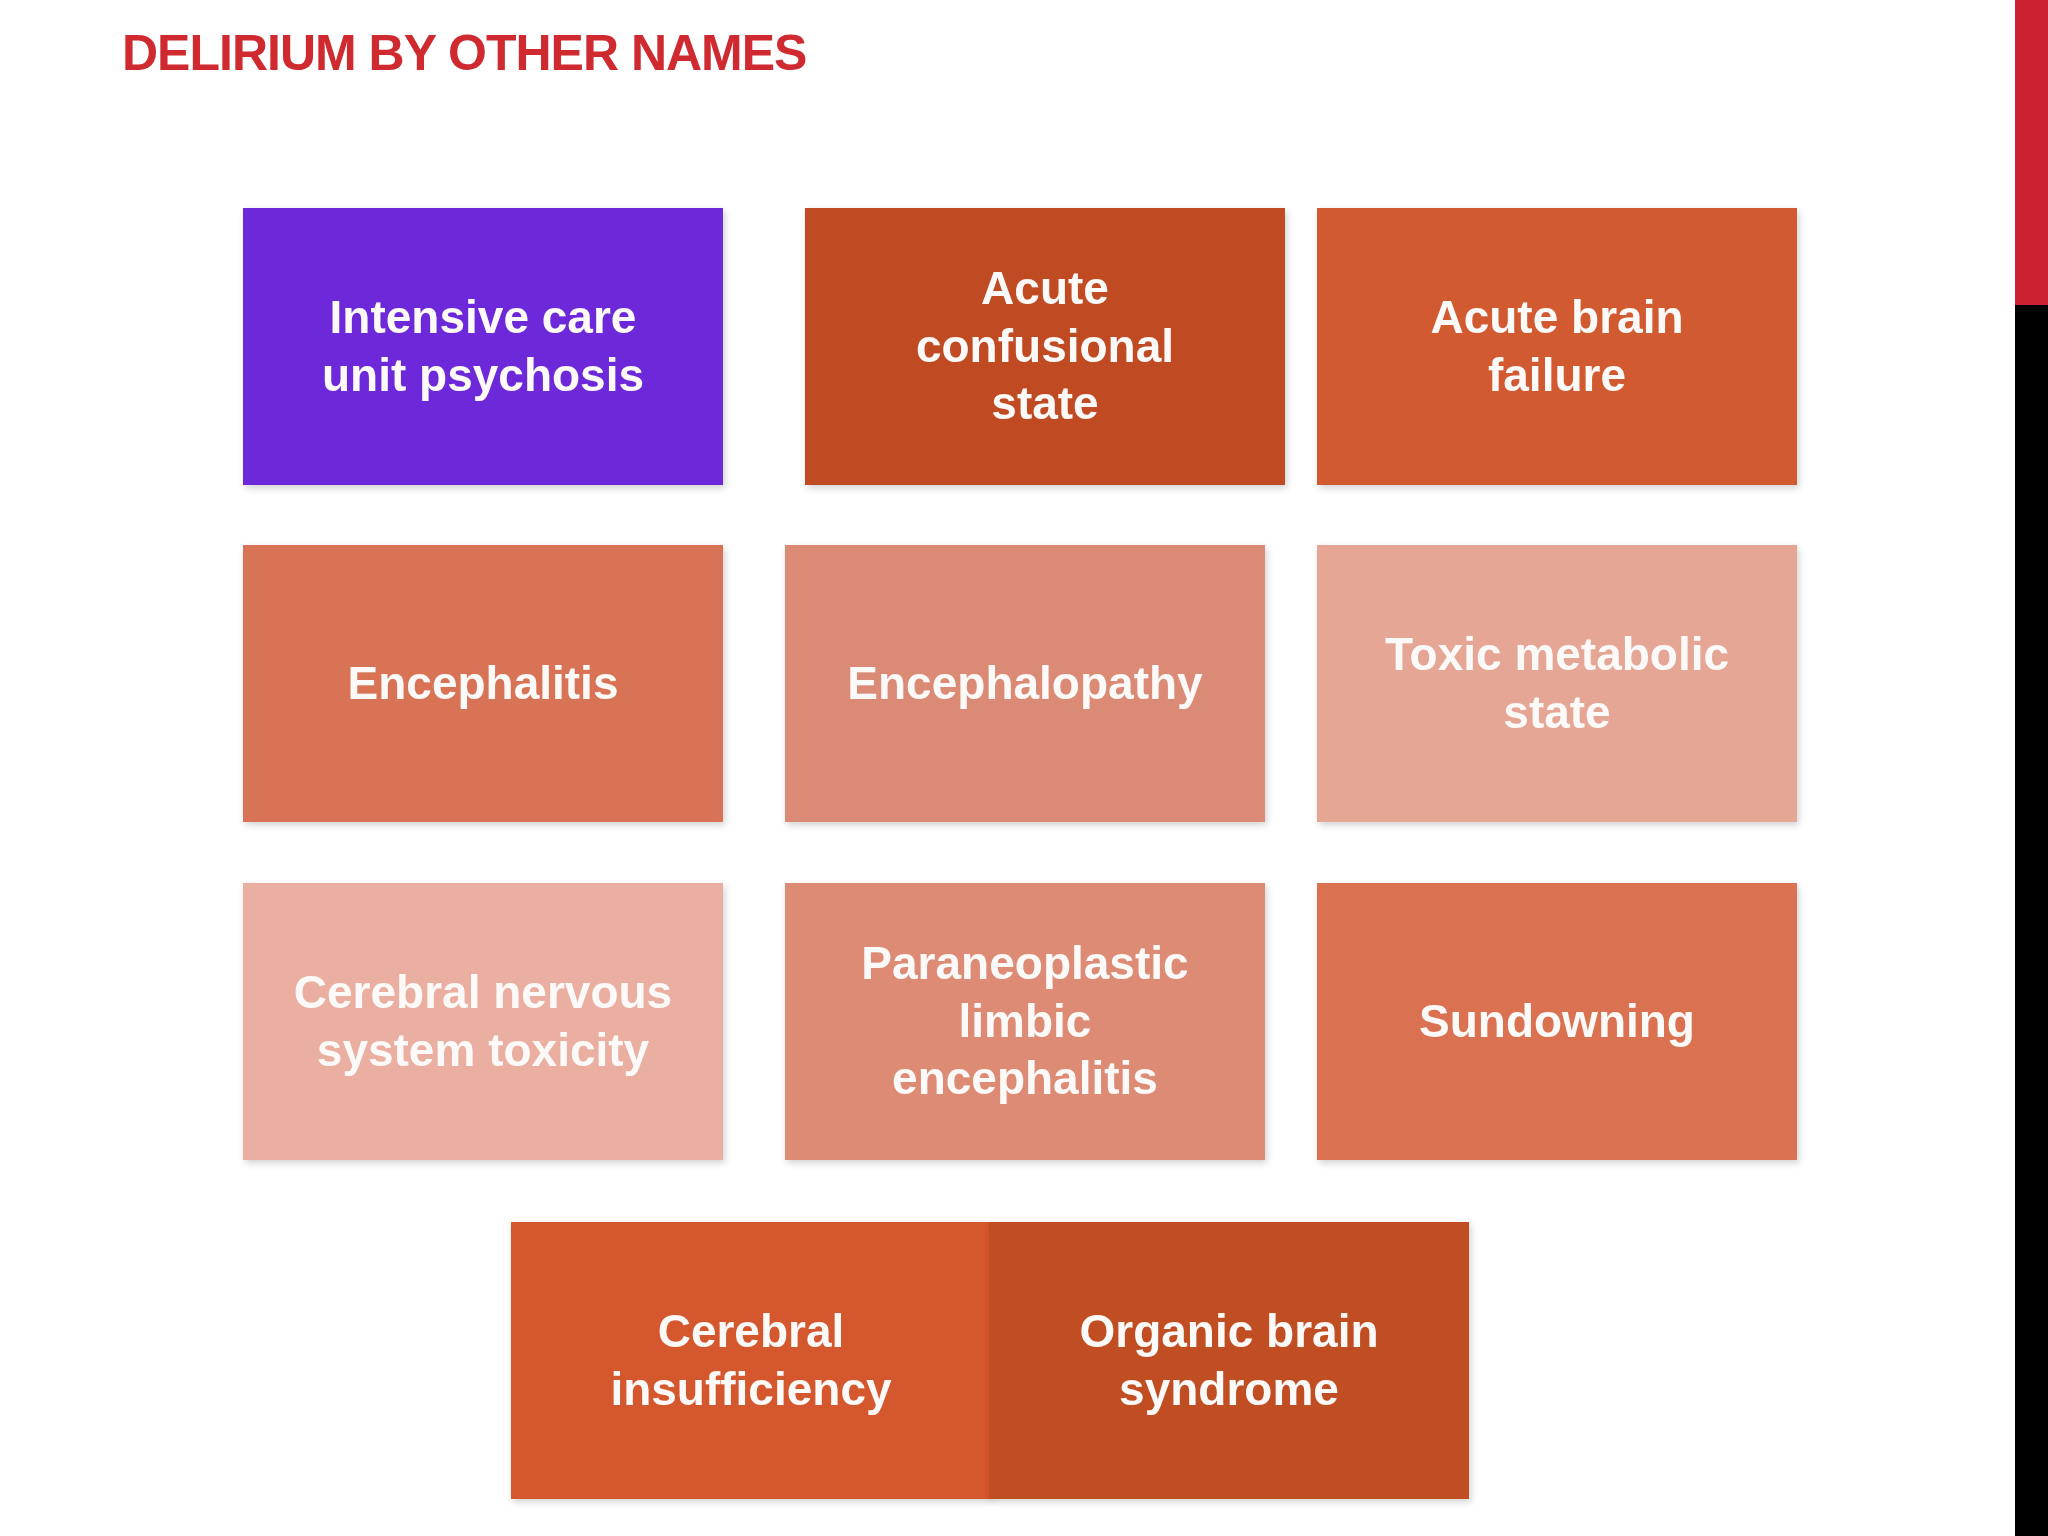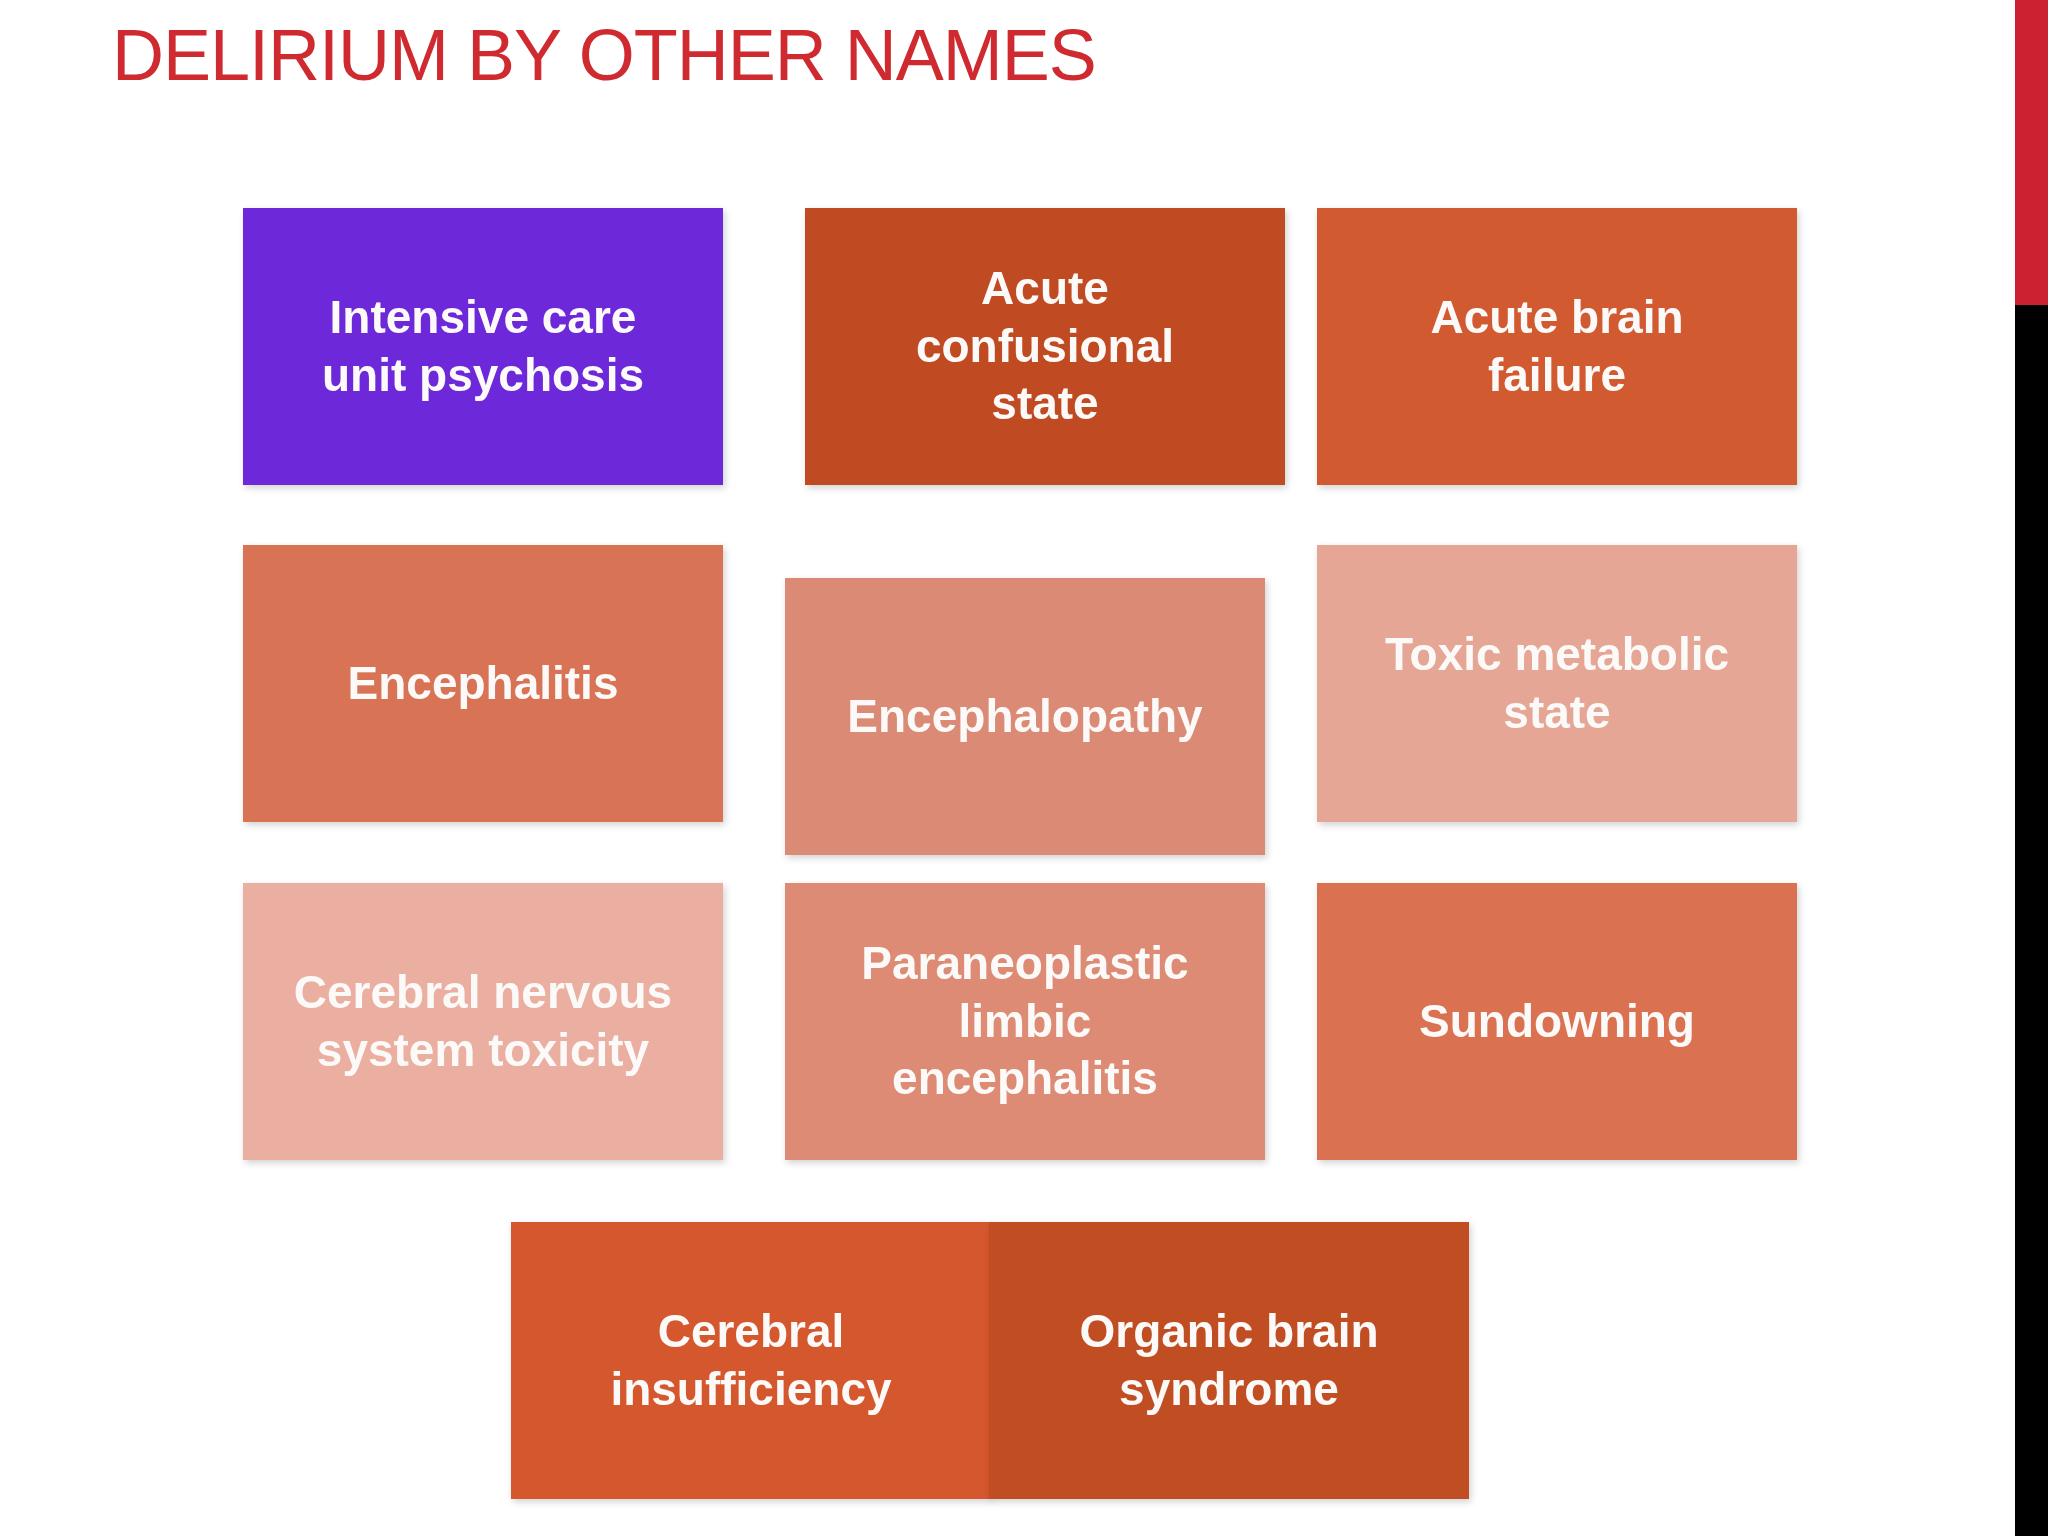--- a/index.html
+++ b/index.html
@@ -12,23 +12,23 @@
     position: relative;
     width: 2048px;
     height: 1536px;
     background: #ffffff;
     overflow: hidden;
   }
   #slide-title {
     position: absolute;
     left: 108px;
     top: 12px;
-    margin: 4px;
-    font-size: 72px;
-    font-weight: normal;
+    margin: 14px;
+    font-size: 50px;
+    font-weight: bold;
     letter-spacing: -1px;
     line-height: 1.1;
     white-space: nowrap;
   }
   .name-box {
     position: absolute;
     width: 480px;
     height: 277px;
     display: flex;
     align-items: center;
@@ -71,21 +71,21 @@
   <div>
     <div class="name-box r1 c1" style="background: #6d28d9;">Intensive care
 unit psychosis</div>
     <div class="name-box r1 c2" style="background: rgb(192, 74, 34); margin-left: 20px;">Acute
 confusional
 state</div>
     <div class="name-box r1 c3" style="background: rgb(209, 90, 49);">Acute brain
 failure</div>
 
     <div class="name-box r2 c1" style="background: rgb(216, 115, 85);">Encephalitis</div>
-    <div class="name-box r2 c2" style="background: rgb(218, 138, 117); margin-top: 33px;">Encephalopathy</div>
+    <div class="name-box r2 c2" style="background: rgb(218, 138, 117);">Encephalopathy</div>
     <div class="name-box r2 c3" style="background: rgb(229, 166, 149);">Toxic metabolic
 state</div>
 
     <div class="name-box r3 c1" style="background: rgb(234, 175, 160);">Cerebral nervous
 system toxicity</div>
     <div class="name-box r3 c2" style="background: rgb(221, 139, 116);">Paraneoplastic
 limbic
 encephalitis</div>
     <div class="name-box r3 c3" style="background: rgb(218, 113, 80);">Sundowning</div>
 

